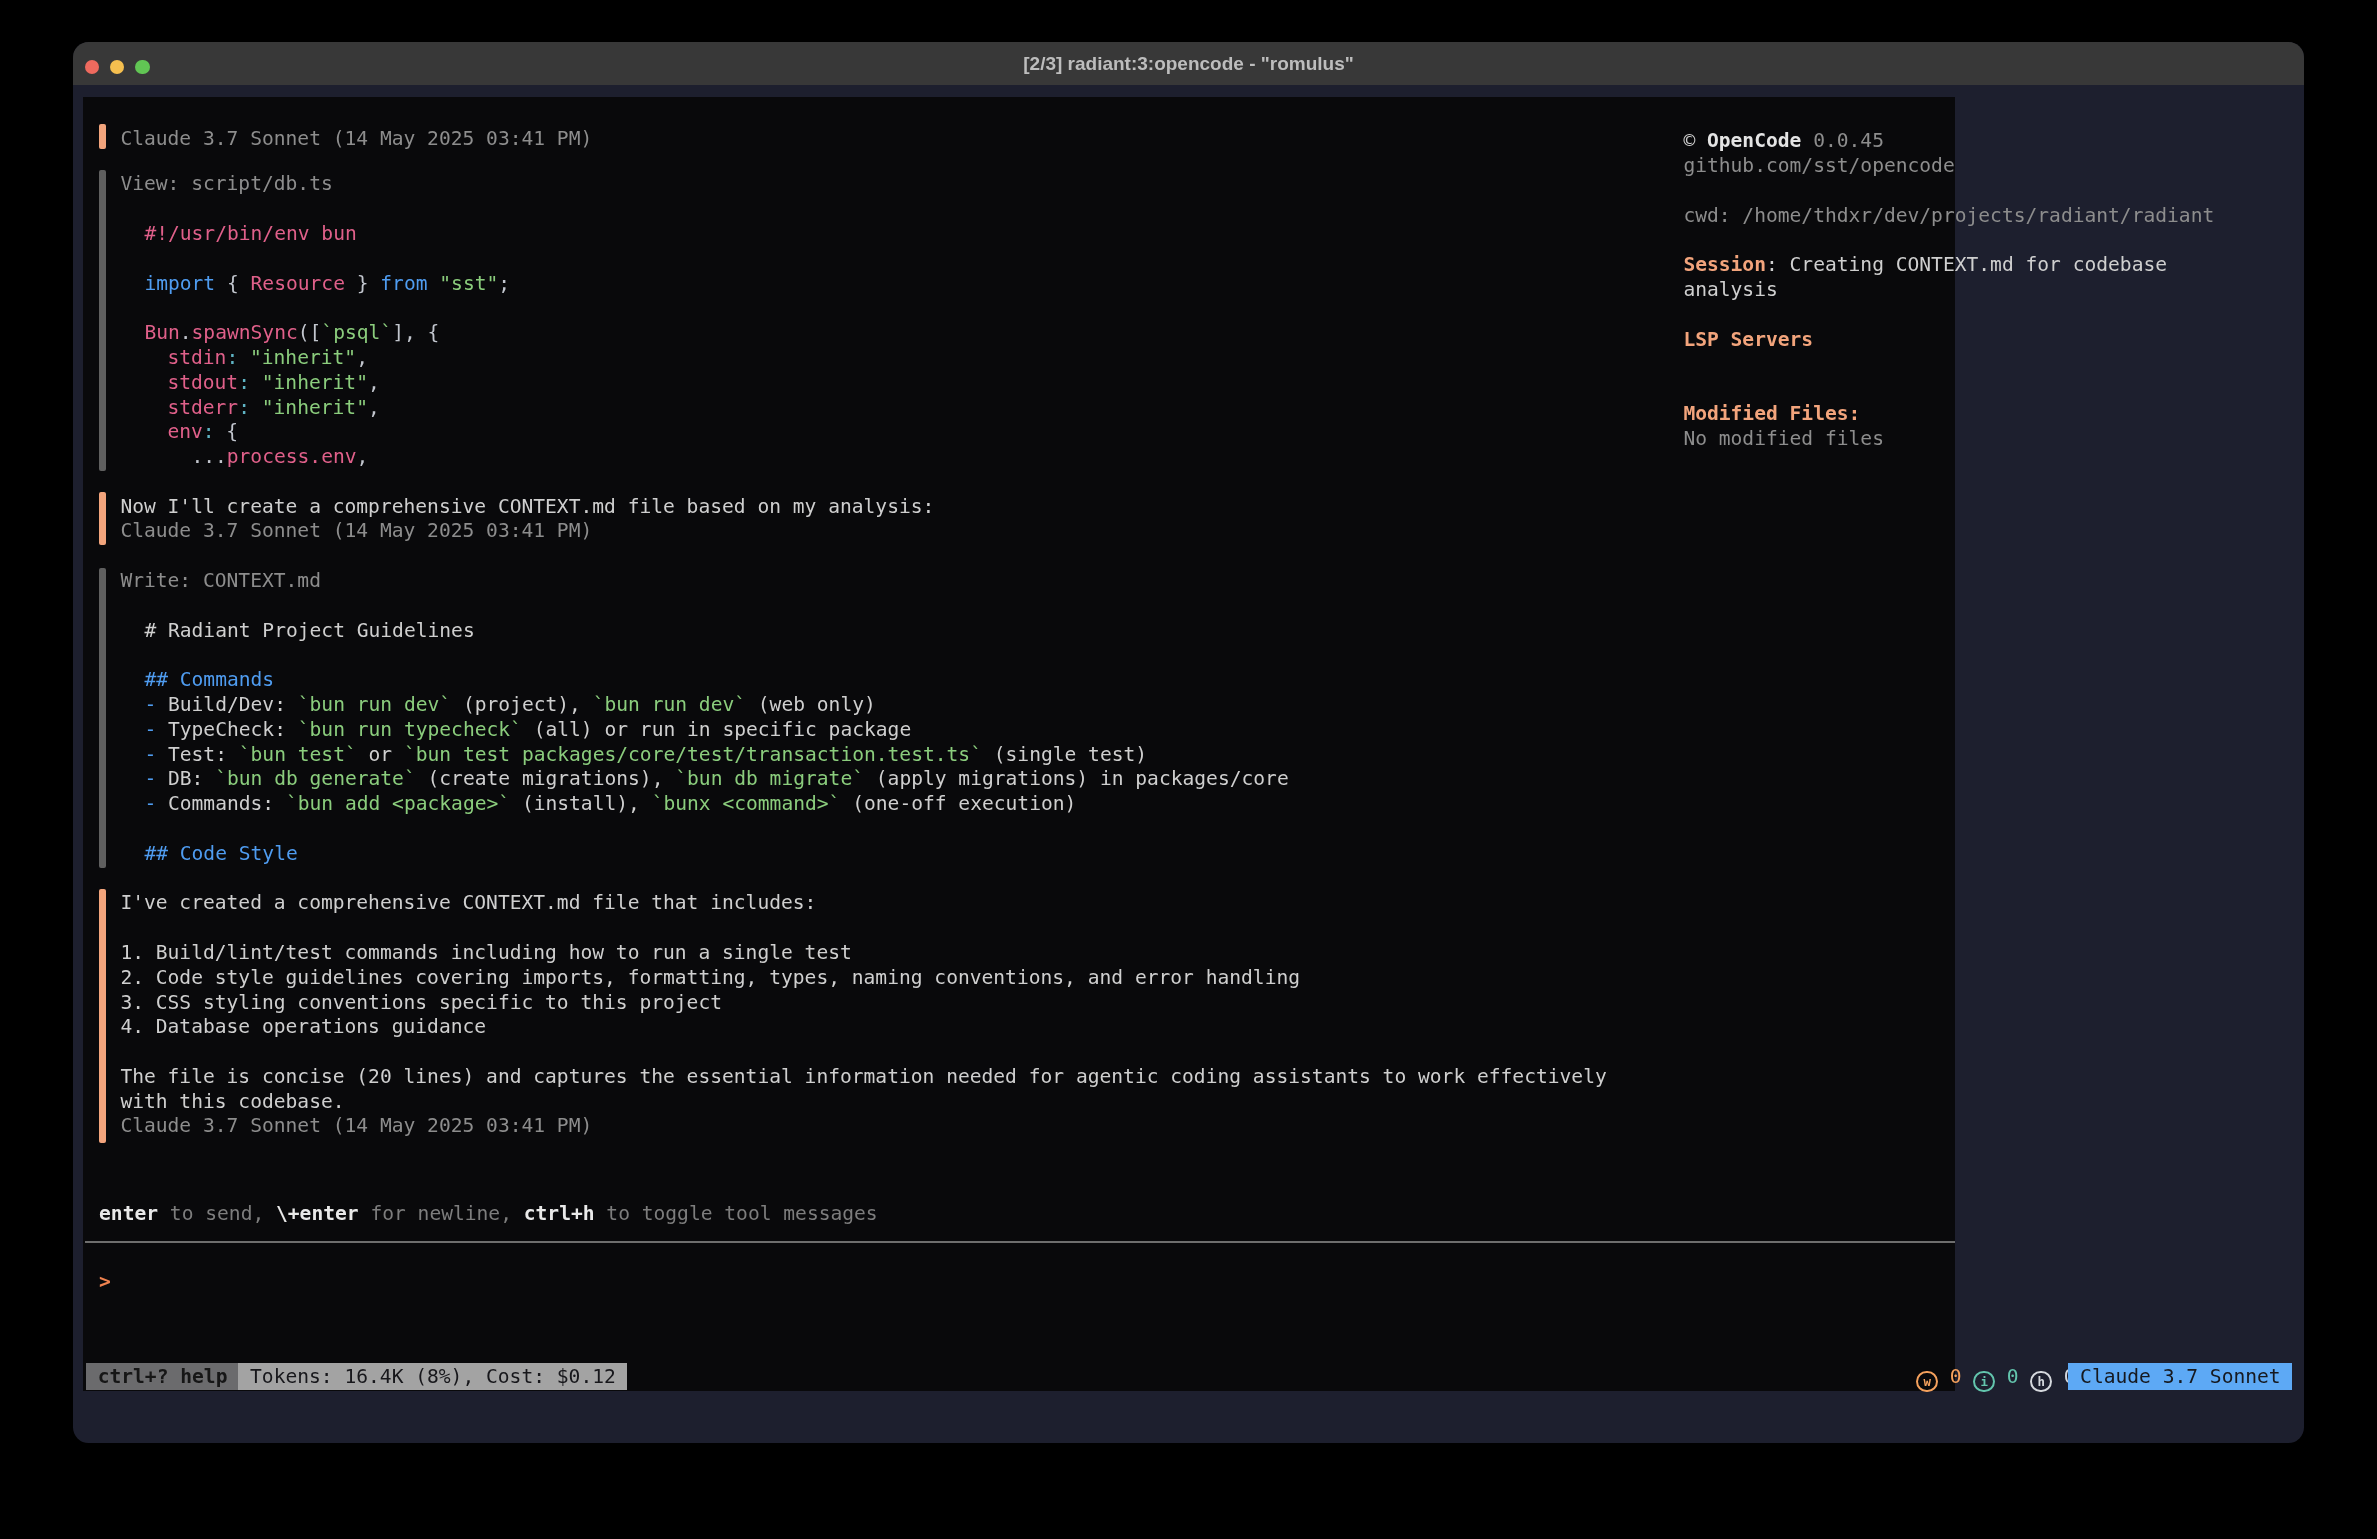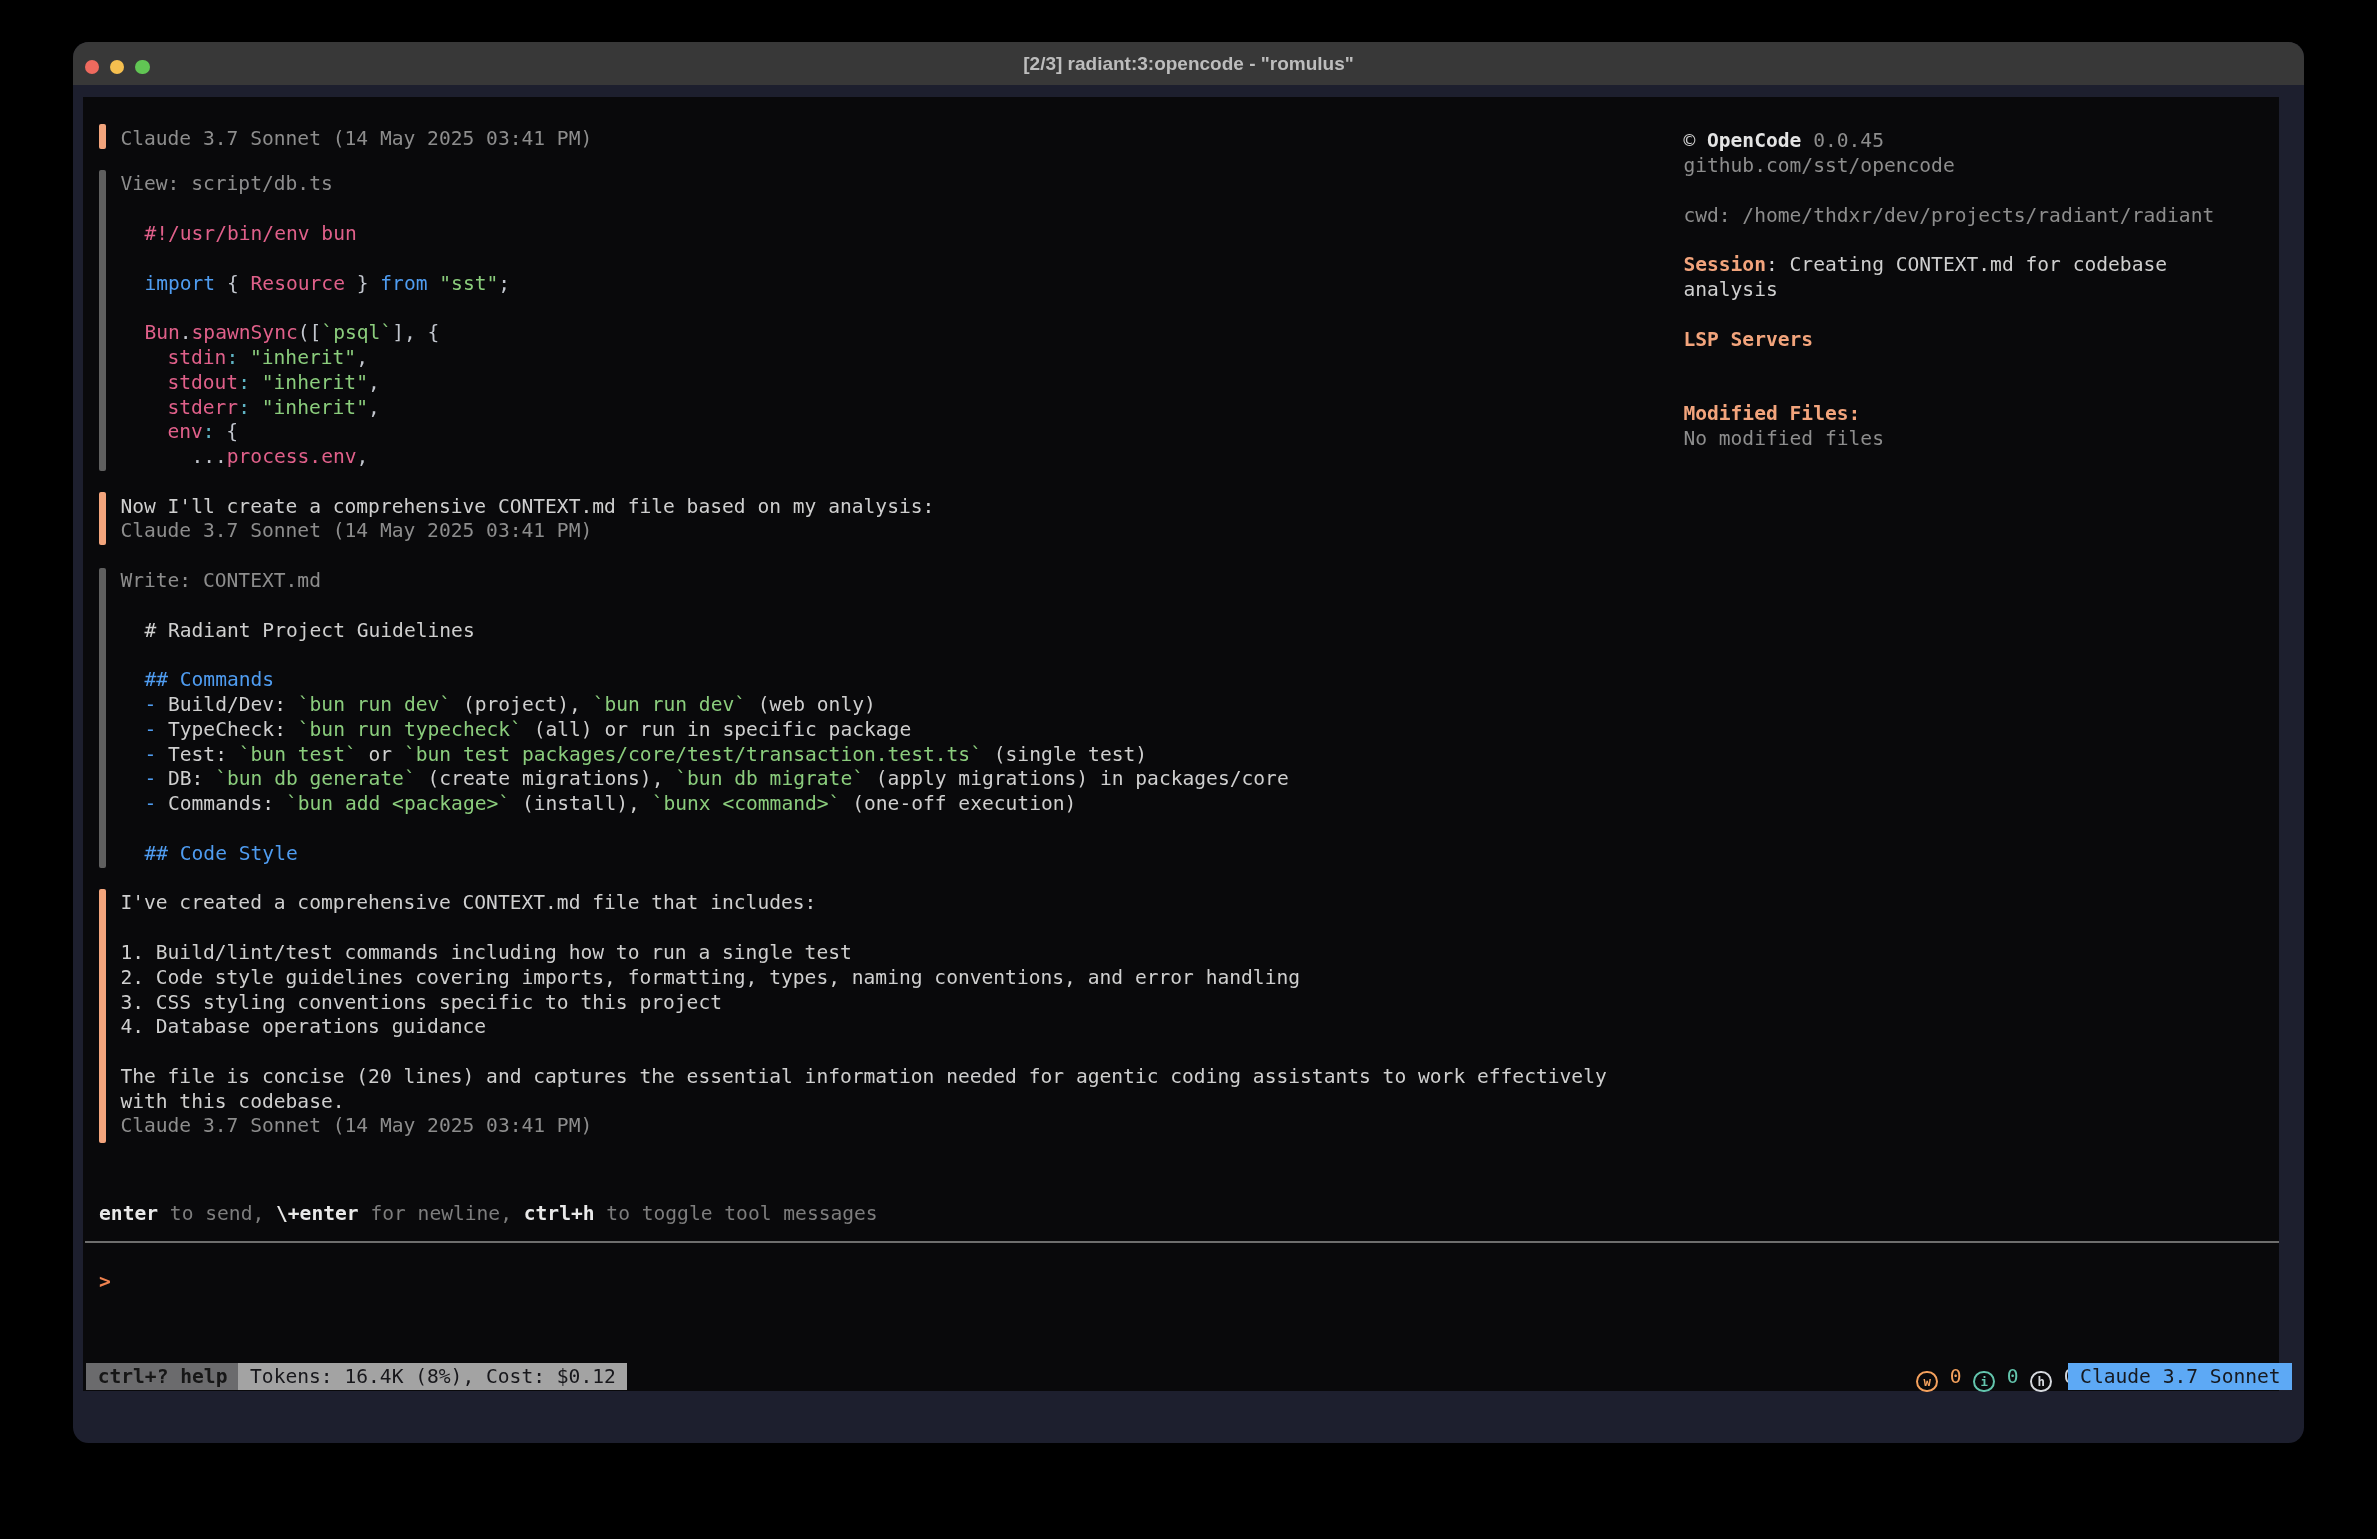--- a/index.html
+++ b/index.html
@@ -9,21 +9,21 @@
             background:#1d1f2e; border-radius:15.7px; overflow:hidden; }
 
   .titlebar { position:absolute; left:0; top:0; width:100%; height:43px; background:#383838; }
   .traffic { position:absolute; left:11.7px; top:18px; display:flex; gap:11px; }
   .tl { width:14.4px; height:14.4px; border-radius:50%; display:inline-block; }
   .tl.red { background:#ee6a5e; } .tl.yellow { background:#f5bf4f; } .tl.green { background:#61c554; }
   .title { position:absolute; left:0; top:0; width:100%; height:43px; line-height:43px;
            text-align:center; color:#bdbdbd; font-family:"Liberation Sans",sans-serif;
            font-size:19px; font-weight:bold; }
 
-  .tui { position:absolute; left:10.4px; top:55px; width:2196px; height:1294px; background:#09090b; }
+  .tui { position:absolute; left:10.4px; top:55px; width:1872px; height:1294px; background:#09090b; }
 
   .line { position:absolute; height:25px; line-height:25px; font-size:19.6px; white-space:pre; }
   .bar  { position:absolute; width:6.5px; border-radius:2px; }
   .bar-orange { background:#f2a47c; }
   .bar-gray   { background:#5f5f5f; }
 
   .c-fg    { color:#cfcfcf; }
   .c-fgb   { color:#e4e4e4; font-weight:bold; }
   .c-dim   { color:#8d8d8d; }
   .c-ob    { color:#f2a47c; font-weight:bold; }

